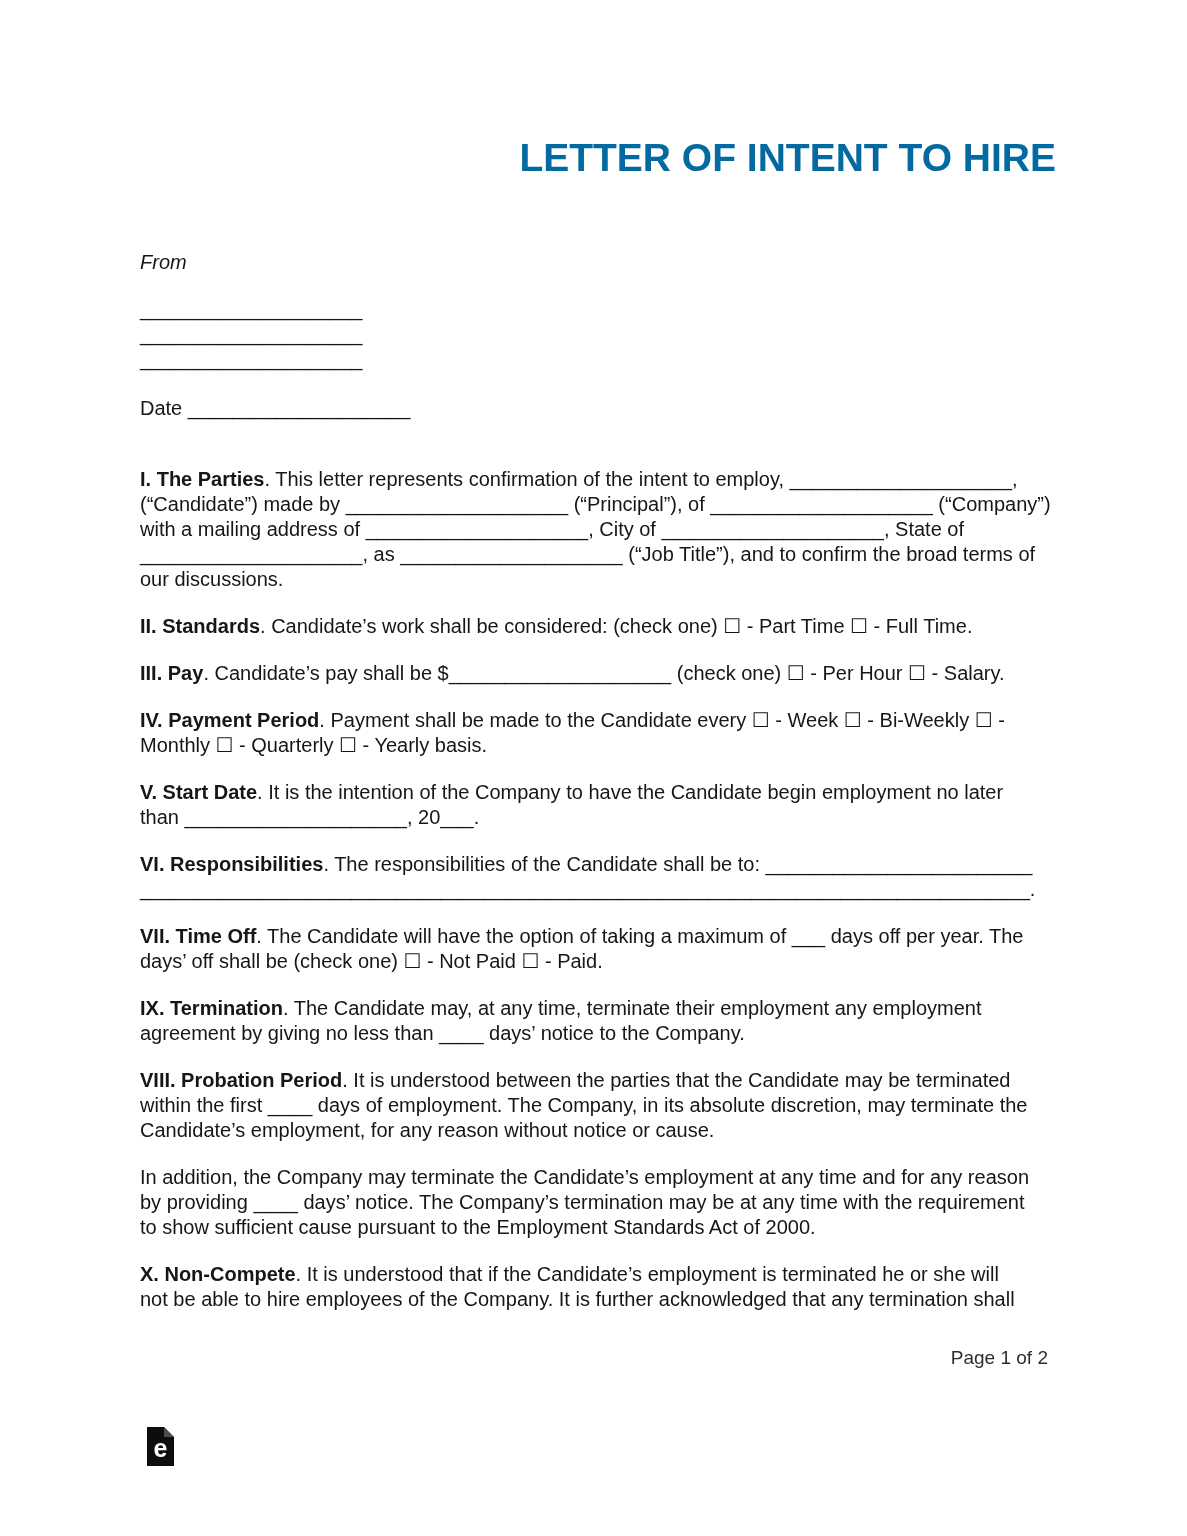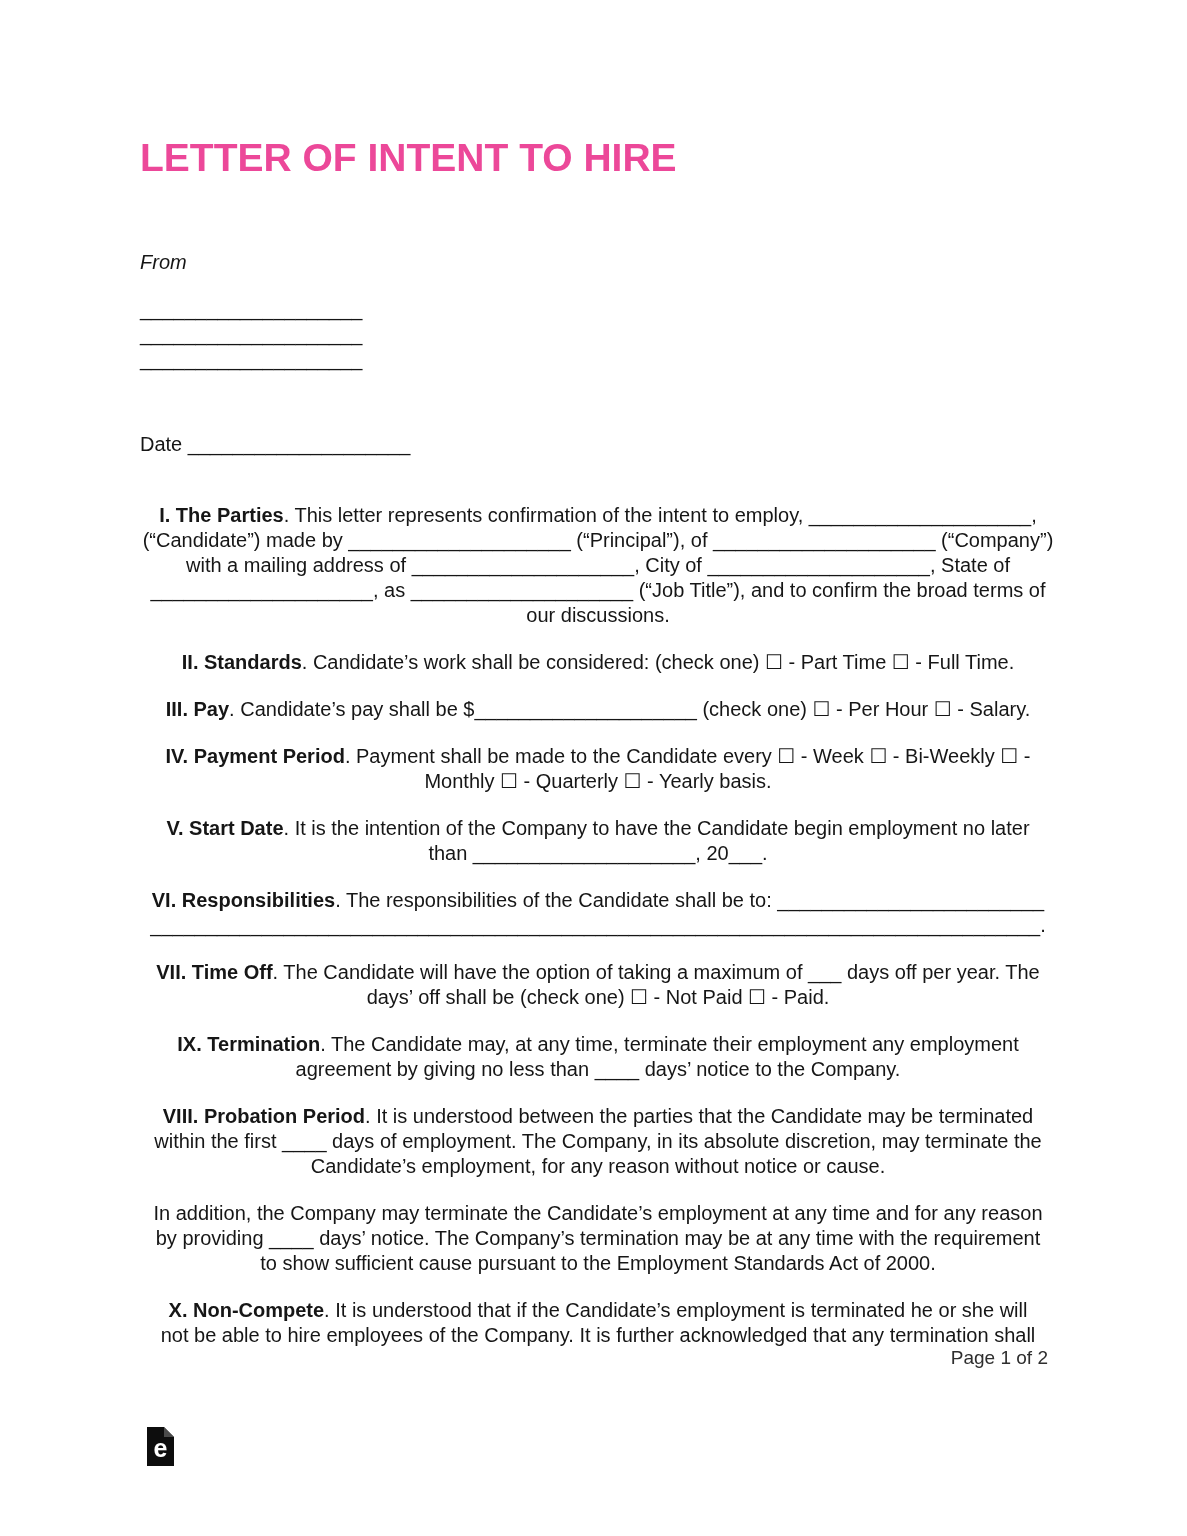--- a/index.html
+++ b/index.html
@@ -19,49 +19,49 @@
     position: absolute;
     left: 140px;
     top: 0;
     width: 916px;
   }
   h1.doc-title {
     margin: 138px 0 0 0;
     font-size: 39px;
     line-height: 40px;
     font-weight: bold;
-    text-align: left;
+    text-align: right;
     letter-spacing: 0;
-    color: #ec4899;
+    color: #0369a1;
     white-space: nowrap;
   }
   p { margin: 0; }
   .from-label {
     margin-top: 72px;
     font-size: 20px;
     line-height: 25px;
     font-style: italic;
   }
   .from-lines {
     margin-top: 22px;
     font-size: 20px;
     line-height: 25px;
   }
   .bline { display: block; }
   .date-line {
-    margin-top: 60px;
+    margin-top: 24px;
     font-size: 20px;
     line-height: 25px;
   }
   .dear-line {
     margin-top: 45px;
     font-size: 20px;
     line-height: 25px;
   }
-  .body-copy { margin-top: 46px; text-align: center; }
+  .body-copy { margin-top: 46px; }
   .para {
     font-size: 20px;
     line-height: 25px;
     margin: 0 0 22px 0;
     white-space: pre-line;
   }
   .para strong { font-weight: bold; }
   
   .logo {
     position: absolute;

